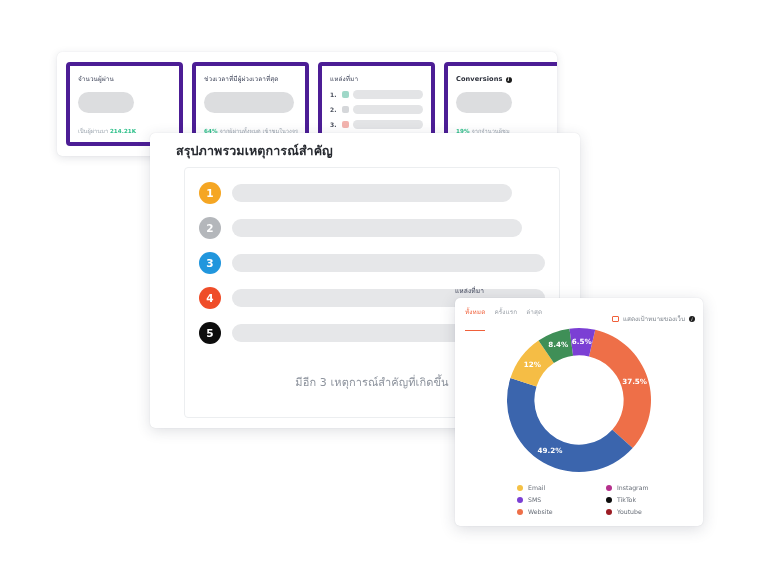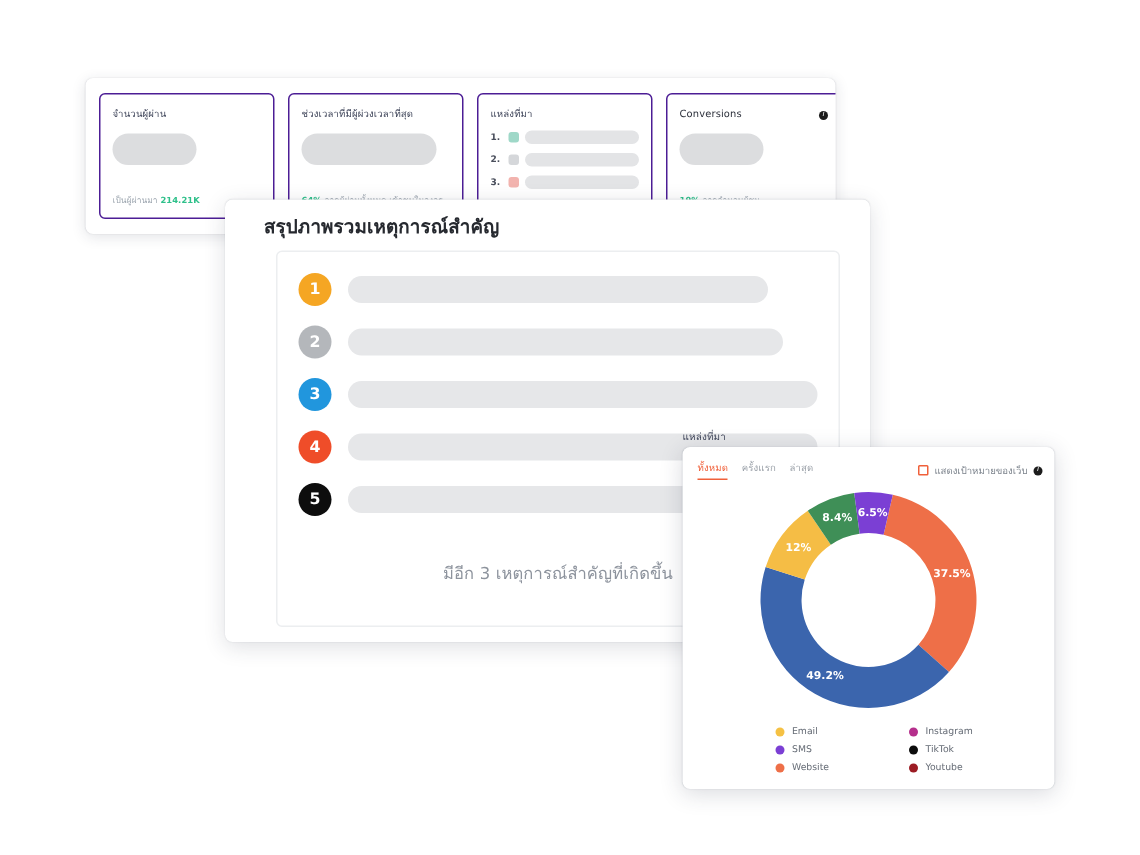--- a/index.html
+++ b/index.html
@@ -35,38 +35,38 @@
     gap: 9px;
     overflow: hidden;
     z-index: 1;
   }
 
   .kpi-card {
     width: 117px;
     flex: 0 0 117px;
     height: 84px;
     background: #ffffff;
-    border: 1px solid #4c1d95;
+    border: 4px solid #4c1d95;
     border-radius: 4px;
     padding: 9px 8px 7px 8px;
     position: relative;
     overflow: hidden;
   }
 
   .kpi-title {
     font-size: 6.4px;
     color: #3c4257;
     line-height: 9px;
     letter-spacing: .1px;
     white-space: nowrap;
     display: flex;
     align-items: center;
     gap: 3px;
   }
-  .kpi-title.en { font-size: 6.6px; font-weight: normal; color: #2b2f3a; justify-content: space-between; }
+  .kpi-title.en { font-size: 6.6px; font-weight: bold; color: #2b2f3a; }
 
   .info-dot {
     display: inline-block;
     width: 6px; height: 6px;
     border-radius: 50%;
     background: #1c1c1c;
     position: relative;
     flex: 0 0 6px;
   }
   .info-dot::after {
@@ -219,21 +219,21 @@
     top: 9px;
     right: 8px;
     display: flex;
     align-items: center;
   }
 
   .tab {
     font-size: 6.4px;
     color: #9aa0a8;
     margin-right: 9px;
-    padding-bottom: 3px;
+    padding-bottom: 14px;
     position: relative;
     white-space: nowrap;
     letter-spacing: .1px;
   }
   .tab.active { color: #f0603a; }
   .tab.active::after {
     content: "";
     position: absolute;
     left: 0; right: 0; bottom: 0;
     height: 1.2px;

